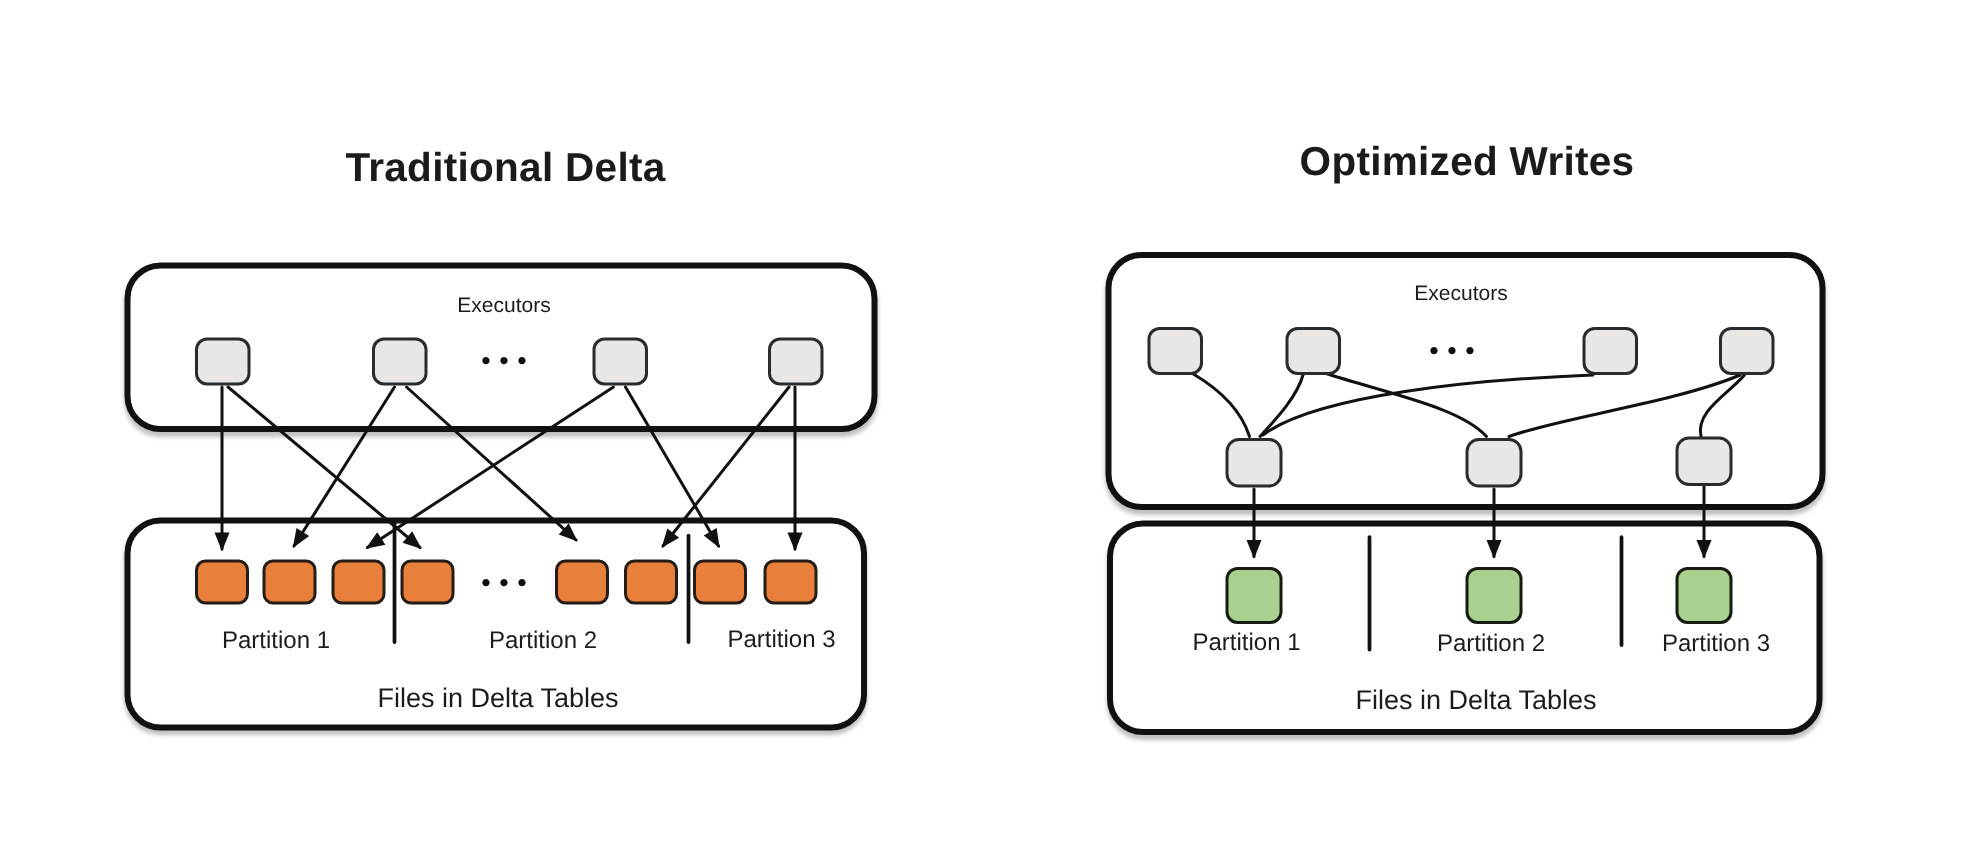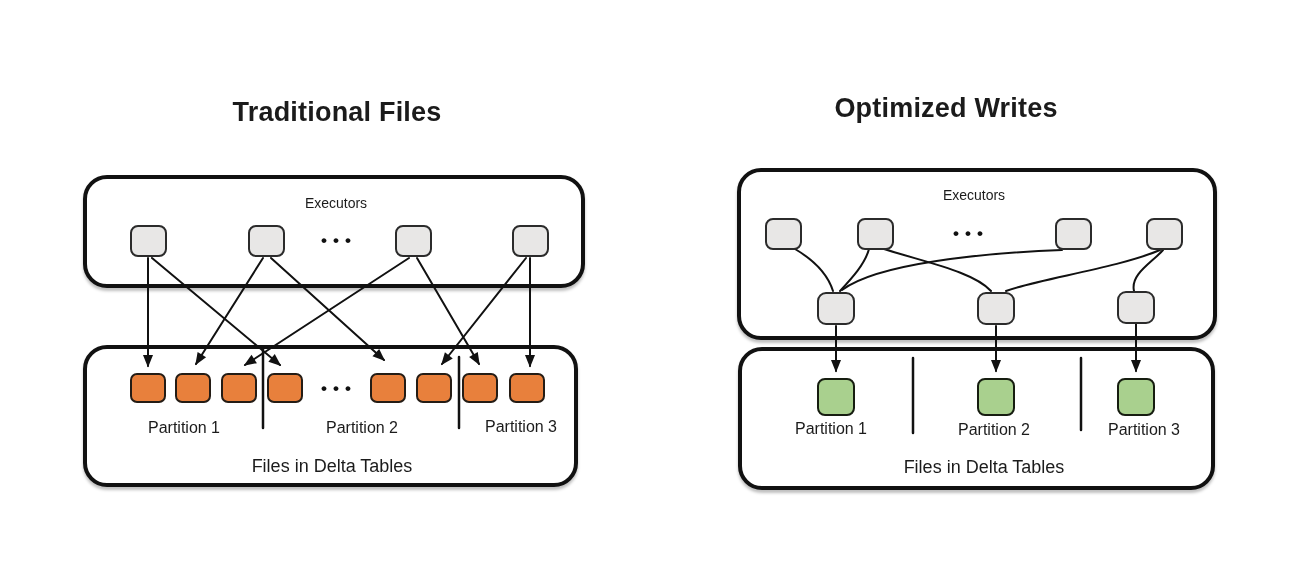--- a/index.html
+++ b/index.html
@@ -143,21 +143,21 @@
       <path class="wire" d="M 1163,250 C 1153,262 1130,274 1134,291"></path>
       <line class="arrow" x1="836" y1="326" x2="836" y2="371" marker-end="url(#arrowhead)"></line>
       <line class="arrow" x1="996" y1="326" x2="996" y2="371" marker-end="url(#arrowhead)"></line>
       <line class="arrow" x1="1136" y1="324" x2="1136" y2="371" marker-end="url(#arrowhead)"></line>
       <line class="divider" x1="913" y1="358" x2="913" y2="433"></line>
       <line class="divider" x1="1081" y1="358" x2="1081" y2="430"></line>
     </g>
   </svg>
 
   <section>
-    <h2 class="title" style="left:337px; top:90px;">Traditional Files</h2>
+    <h2 class="title" style="left:337px; top:90px;">Traditional Delta</h2>
 
     <div class="frame" style="left:83px; top:175px; width:502px; height:113px;"></div>
     <div class="frame-label" style="left:336px; top:203px;">Executors</div>
     <div class="node exec" style="left:130px; top:225px;"></div>
     <div class="node exec" style="left:248px; top:225px;"></div>
     <div class="dots" style="left:336px; top:241px;">•••</div>
     <div class="node exec" style="left:395px; top:225px;"></div>
     <div class="node exec" style="left:512px; top:225px;"></div>
 
     <div class="frame" style="left:83px; top:345px; width:495px; height:142px;"></div>
@@ -171,21 +171,21 @@
     <div class="node file-orange" style="left:462px; top:373px;"></div>
     <div class="node file-orange" style="left:509px; top:373px;"></div>
 
     <div class="plabel" style="left:184px; top:419px;">Partition 1</div>
     <div class="plabel" style="left:362px; top:419px;">Partition 2</div>
     <div class="plabel" style="left:521px; top:418px;">Partition 3</div>
     <div class="files-label" style="left:332px; top:466px;">Files in Delta Tables</div>
   </section>
 
   <section>
-    <h2 class="title" style="left:946px; top:86px;">Optimized Writes</h2>
+    <h2 class="title" style="left:978px; top:86px;">Optimized Writes</h2>
 
     <div class="frame" style="left:737px; top:168px; width:480px; height:172px;"></div>
     <div class="frame-label" style="left:974px; top:195px;">Executors</div>
     <div class="node exec" style="left:765px; top:218px;"></div>
     <div class="node exec" style="left:857px; top:218px;"></div>
     <div class="dots" style="left:968px; top:234px;">•••</div>
     <div class="node exec" style="left:1055px; top:218px;"></div>
     <div class="node exec" style="left:1146px; top:218px;"></div>
 
     <div class="node mid" style="left:817px; top:292px;"></div>

